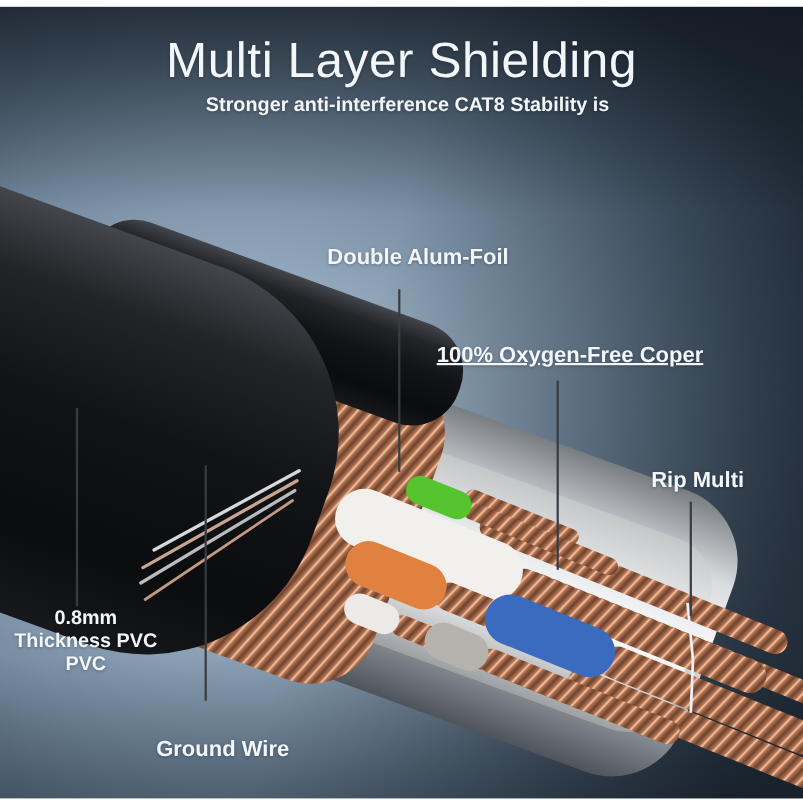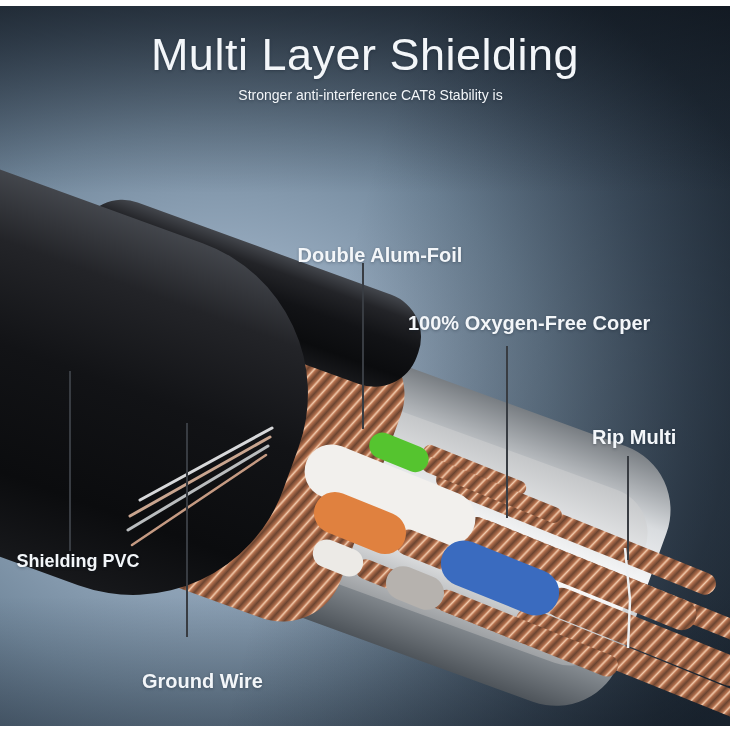--- a/index.html
+++ b/index.html
@@ -15,31 +15,31 @@
       linear-gradient(0deg, rgba(16,24,34,0.30) 0%, rgba(16,24,34,0) 18%),
       radial-gradient(ellipse 82% 72% at 30% 56%, #aebfd0 0%, #95a9bd 30%, #72889c 55%, #4d6073 78%, #31404f 100%);
   }
   .strip{position:absolute;left:0;width:730px;background:#ffffff;z-index:40;}
   .strip.top{top:0;height:6px;}
   .strip.bottom{bottom:0;height:8px;}
   svg.cable{position:absolute;left:0;top:0;z-index:5;}
   .txt{position:absolute;color:#f3f6f9;z-index:20;text-shadow:0 1px 3px rgba(15,25,40,0.35);}
   .title-block{left:0;top:30px;width:730px;text-align:center;}
   .title{font-size:45px;font-weight:400;letter-spacing:0.5px;line-height:1.1;}
-  .subtitle{font-size:14px;font-weight:400;line-height:22px;margin-top:4px;margin-left:11px;}
+  .subtitle{font-size:18px;font-weight:700;line-height:22px;margin-top:4px;margin-left:11px;}
   .callout-label{font-size:20px;font-weight:600;white-space:nowrap;}
   .pvc-block{left:3px;top:551px;width:150px;text-align:center;font-size:18px;font-weight:600;line-height:21px;white-space:normal;}
   .cline{position:absolute;width:2px;background:#383c42;z-index:15;}
   .l-dal{left:362px;top:263px;height:166px;}
   .l-ofc{left:506px;top:346px;height:172px;}
   .l-rip{left:627px;top:456px;height:104px;}
   .l-pvc{left:69px;top:371px;height:180px;}
   .l-gw{left:186px;top:423px;height:214px;}
-  .lbl-dal{left:280px;top:244px;width:200px;text-align:center;}
-  .lbl-ofc{left:408px;top:312px;}
+  .lbl-dal{left:280px;top:223px;width:200px;text-align:center;}
+  .lbl-ofc{left:397px;top:312px;text-decoration:underline;}
   .lbl-rip{left:592px;top:426px;}
   .lbl-gw{left:142px;top:670px;}
 </style>
 </head>
 <body>
 
 <div class="stage">
 
   <div class="photo"></div>
 
@@ -143,19 +143,21 @@
 
   <div class="txt title-block">
     <div class="title">Multi Layer Shielding</div>
     <div class="subtitle">Stronger anti-interference CAT8 Stability is</div>
   </div>
 
   <div class="txt callout-label lbl-dal">Double Alum-Foil</div>
   <div class="txt callout-label lbl-ofc">100% Oxygen-Free Coper</div>
   <div class="txt callout-label lbl-rip">Rip Multi</div>
   <div class="txt pvc-block">
-    <div>Shielding PVC</div>
+    <div>0.8mm</div>
+    <div>Thickness PVC</div>
+    <div>PVC</div>
   </div>
   <div class="txt callout-label lbl-gw">Ground Wire</div>
 
   <div class="strip top"></div>
   <div class="strip bottom"></div>
 </div>
 
 </body></html>

